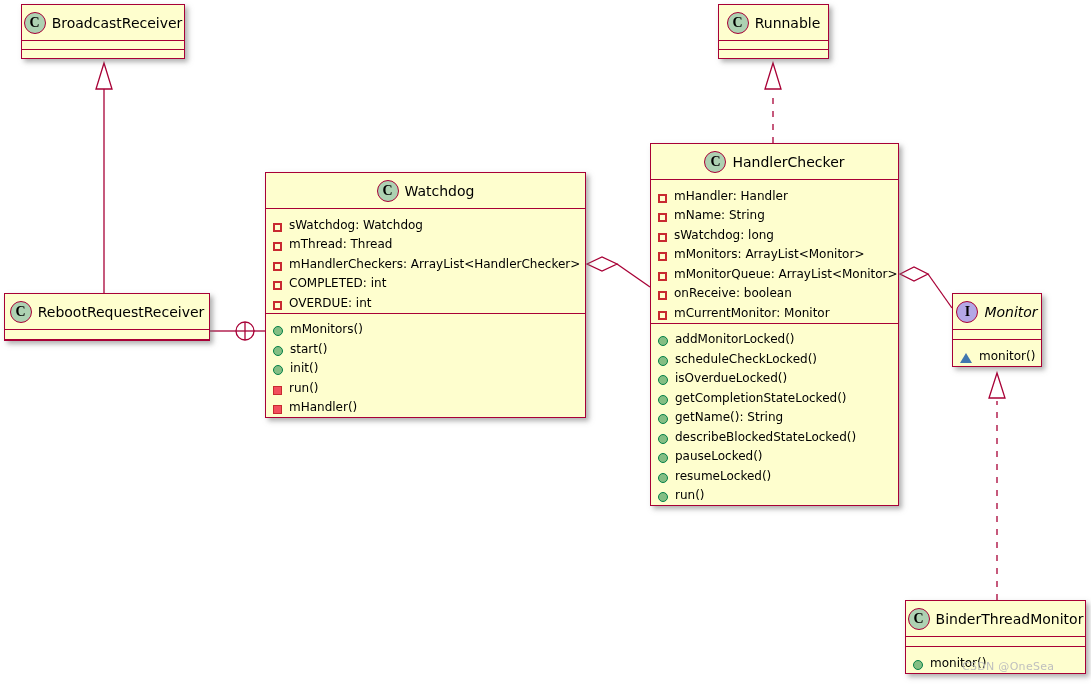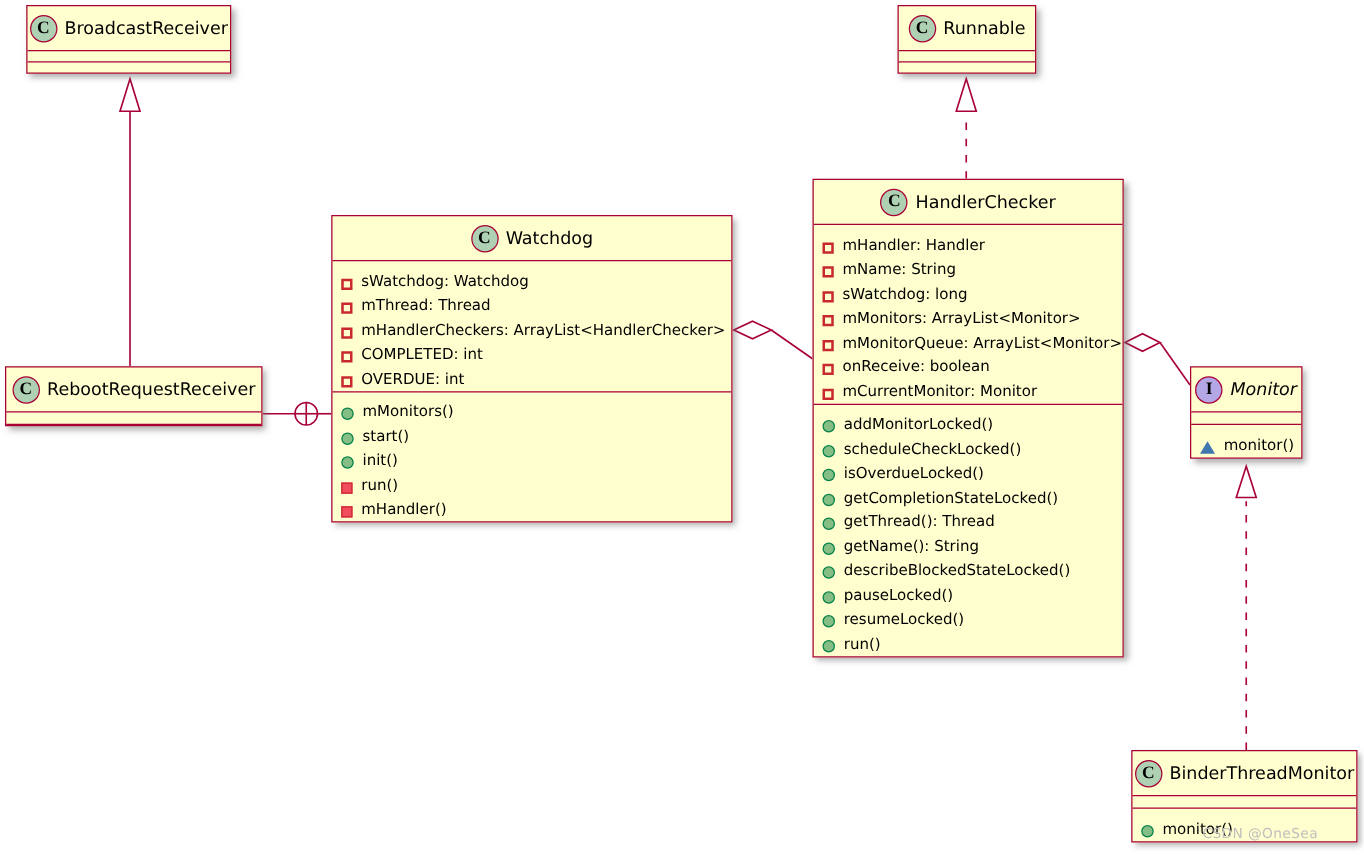--- a/index.html
+++ b/index.html
@@ -211,24 +211,20 @@
       <div class="member">
           <span class="ic pub"></span>
           <span>isOverdueLocked()</span>
         </div>
       <div class="member">
           <span class="ic pub"></span>
           <span>getCompletionStateLocked()</span>
         </div>
       <div class="member">
           <span class="ic pub"></span>
-          <span>getThread(): Thread</span>
-        </div>
-      <div class="member">
-          <span class="ic pub"></span>
           <span>getName(): String</span>
         </div>
       <div class="member">
           <span class="ic pub"></span>
           <span>describeBlockedStateLocked()</span>
         </div>
       <div class="member">
           <span class="ic pub"></span>
           <span>pauseLocked()</span>
         </div>

